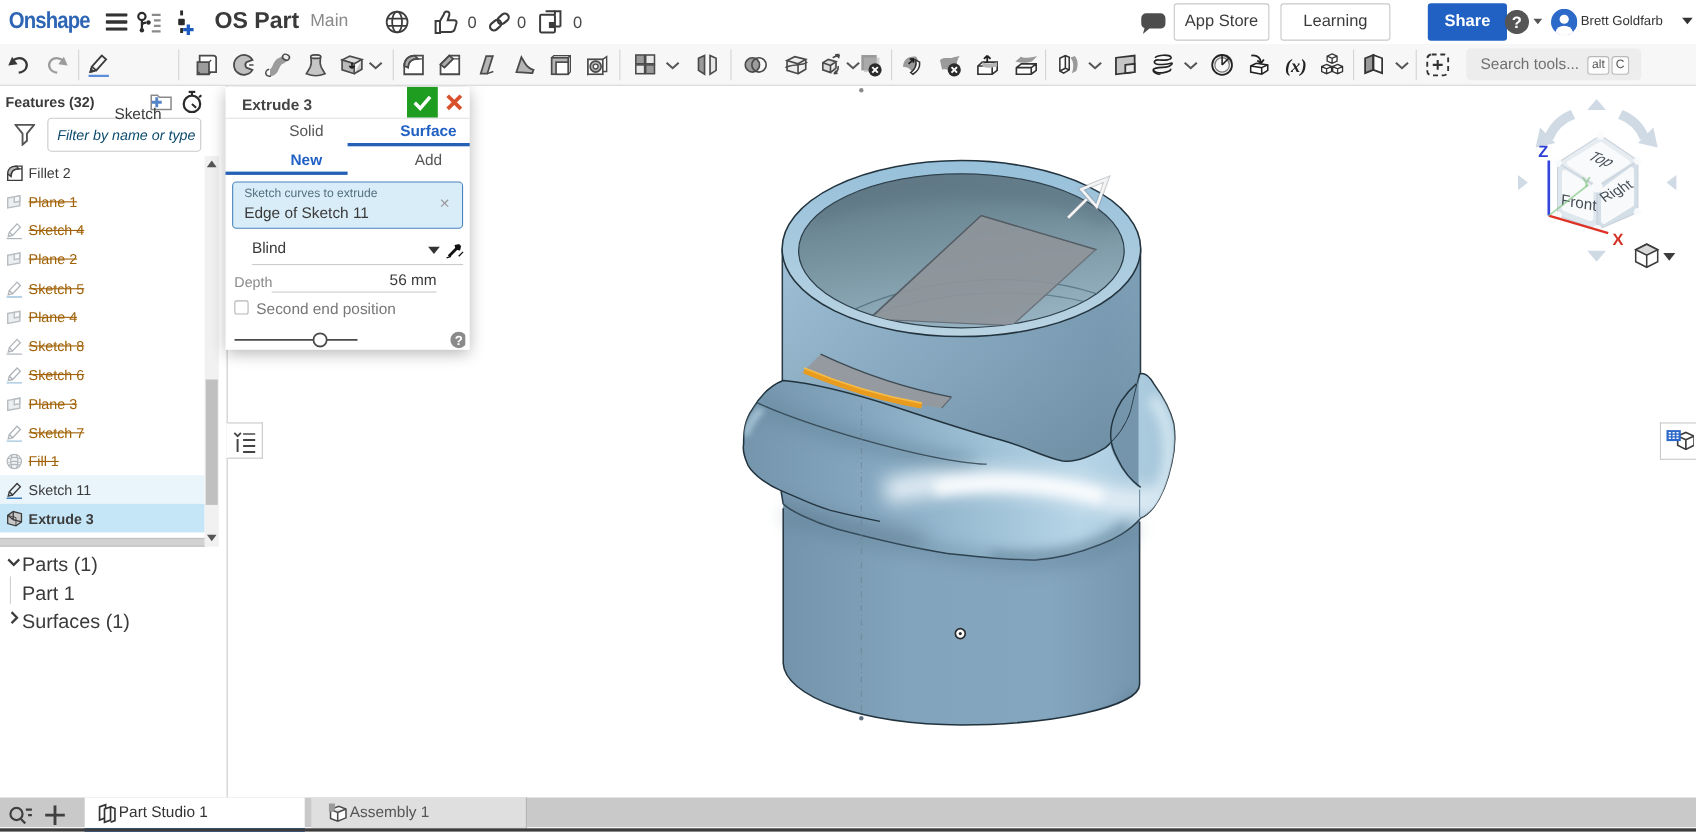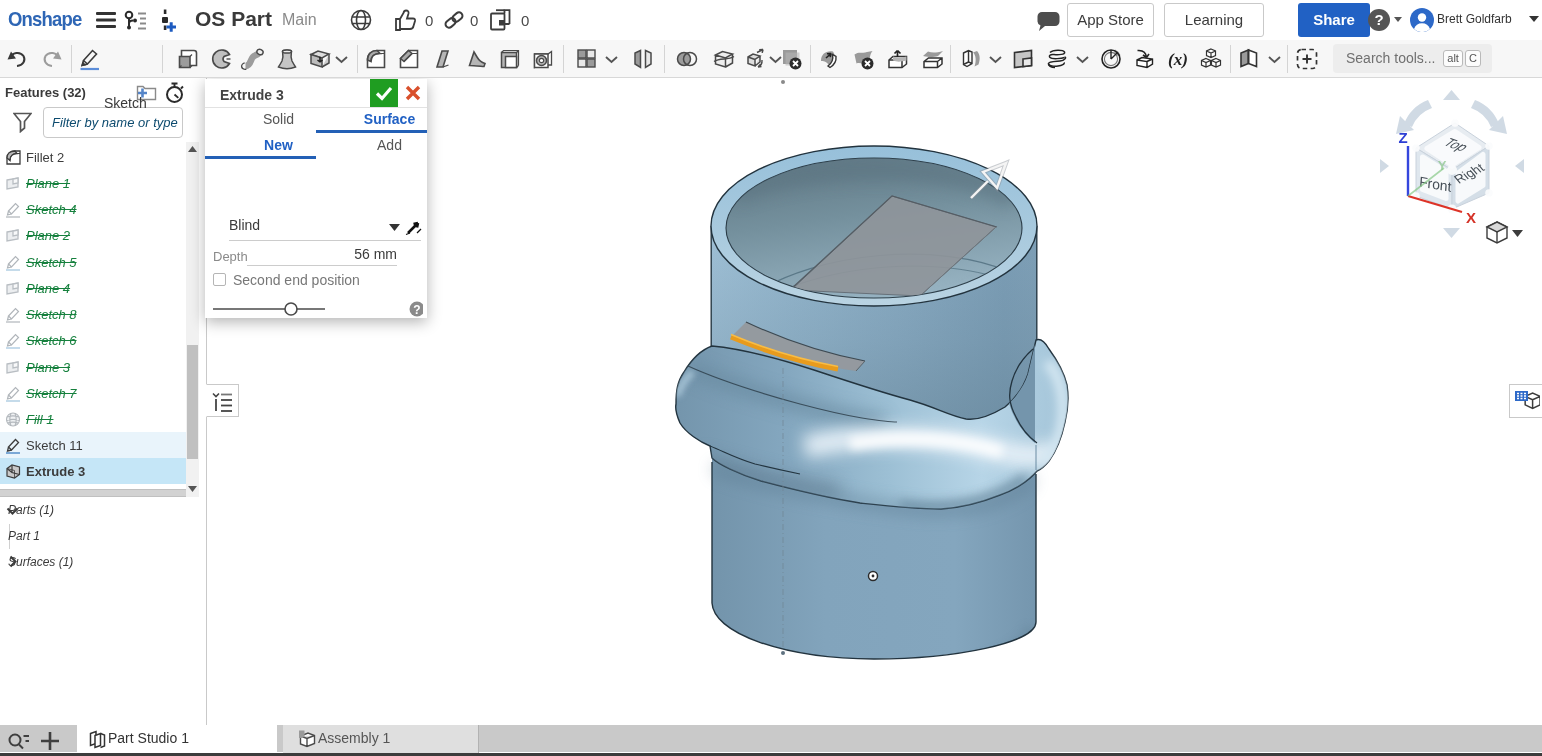--- a/index.html
+++ b/index.html
@@ -19,25 +19,25 @@
 #sketchlbl { position:absolute; left:104px; top:12px; font-size:14px; color:#3a3a3a;margin-top:43px; }
 #searchbox { position:absolute; left:1333px; top:4px; width:159px; height:29px; background:#ededed; border-radius:4px; color:#707070; font-size:14px; line-height:29px; padding-left:13px; white-space:nowrap; }
 .kbd { display:inline-block; background:#fcfcfc; border:1px solid #b9b9b9; border-radius:3px; font-size:11px; color:#555; padding:0 3px; height:17px; line-height:15px; vertical-align:1px; text-align:center;}
 
 #panel { position:absolute; left:0; top:78px; width:207px; height:647px; background:#fff; border-right:1px solid #c9c9c9; z-index:20; }
 #feathead { position:absolute; left:5px; top:7px; font-size:13px; font-weight:bold; color:#3a3a3a; }
 #filterbox { position:absolute; left:43px; top:29px; width:140px; height:31px; border:1px solid #c9c9c9; border-radius:4px; font-style:italic; color:#0c4a6e; font-size:13px; line-height:29px; padding-left:8px; }
 .frow { position:absolute; left:0; width:186px; height:26px; font-size:13px; color:#3c3c3c; }
 .frow svg { position:absolute; left:5px; top:5px; }
 .frow .nm { position:absolute; left:26px; top:6px; }
-.sup { color:#15803d; font-style:italic; text-decoration:line-through;text-align:center; }
+.sup { color:#a16207; text-decoration:line-through;text-align:center; }
 #scrollbar { position:absolute; left:186px; top:64px; width:13px; height:355px; background:#f1f1f1; }
 #scrollthumb { position:absolute; left:1px; top:203px; width:11px; height:114px; background:#c0c0c0; }
 #hdiv { position:absolute; left:0px; top:411px; width:186px; height:8px; background:#d2d2d2; border-top:1px solid #c0c0c0; border-bottom:1px solid #c0c0c0; }
-.prow { position:absolute; left:8px; font-size:12px; color:#3a3a3a;font-style:italic; }
+.prow { position:absolute; left:20px; font-size:18px; color:#3a3a3a; }
 #treeline { position:absolute; left:9px; top:446px; width:1px; height:25px; background:#d0d0d0; }
 
 #dialog { position:absolute; left:205px; top:79px; width:222px; height:239px; background:#fff; box-shadow:0 4px 14px rgba(0,0,0,0.3); z-index:25; }
 #dlghead { position:absolute; left:15px; top:8px; font-size:14px; font-weight:bold; color:#444; }
 #dlgok { position:absolute; left:165px; top:0px; width:28px; height:28px; background:#1f9d21; }
 #dlgx { position:absolute; left:198px; top:4px; width:20px; height:20px; }
 .dtabs { position:absolute; left:0; width:222px; height:25px; }
 #dtabdiv { position:absolute; left:0; top:28px; width:222px; height:1px; background:#e2e2e2; }
 .dtab { position:absolute; top:0; width:111px; text-align:center; font-size:14px; color:#555; line-height:22px;padding-left:36px; }
 .dtab.act { color:#2161c4; font-weight:bold; }
@@ -626,20 +626,25 @@
   <div class="dtabs" style="top:29px;">
     <div class="dtab" style="left:0;">Solid</div>
     <div class="dtab act" style="left:111px;">Surface</div>
     <div class="tuline" style="left:111px;"></div>
   </div>
   <div class="dtabs" style="top:55px;">
     <div class="dtab act" style="left:0;">New</div>
     <div class="dtab" style="left:111px;">Add</div>
     <div class="tuline" style="left:0;"></div>
   </div>
+  <div id="selgroup">
+    <div class="lbl">Sketch curves to extrude</div>
+    <div class="val">Edge of Sketch 11</div>
+    <div class="x">×</div>
+  </div>
   <div id="blindrow">Blind</div>
   <svg style="position:absolute;left:184px;top:145px" width="11" height="8">
       <polygon points="0,0 11,0 5.5,7" fill="#333"></polygon>
     </svg>
   <svg style="position:absolute;left:200px;top:138px" width="18" height="19">
     <path d="M3 16 L13 6 M13 6 l-4.5 1 M13 6 l-1 4.5" stroke="#111" stroke-width="2.6" fill="none"></path>
     <path d="M1 17.5 l4 -1.5" stroke="#111" stroke-width="1.2"></path>
     <path d="M12 16 l4 -4" stroke="#111" stroke-width="1.2"></path>
   </svg>
   <div id="depthlbl">Depth</div>

